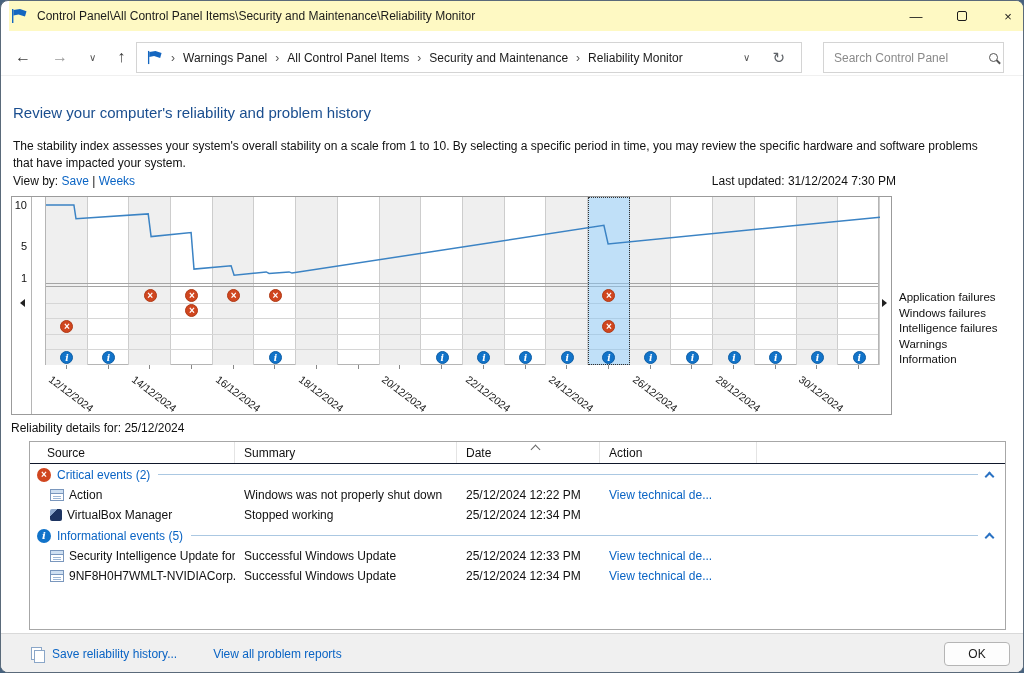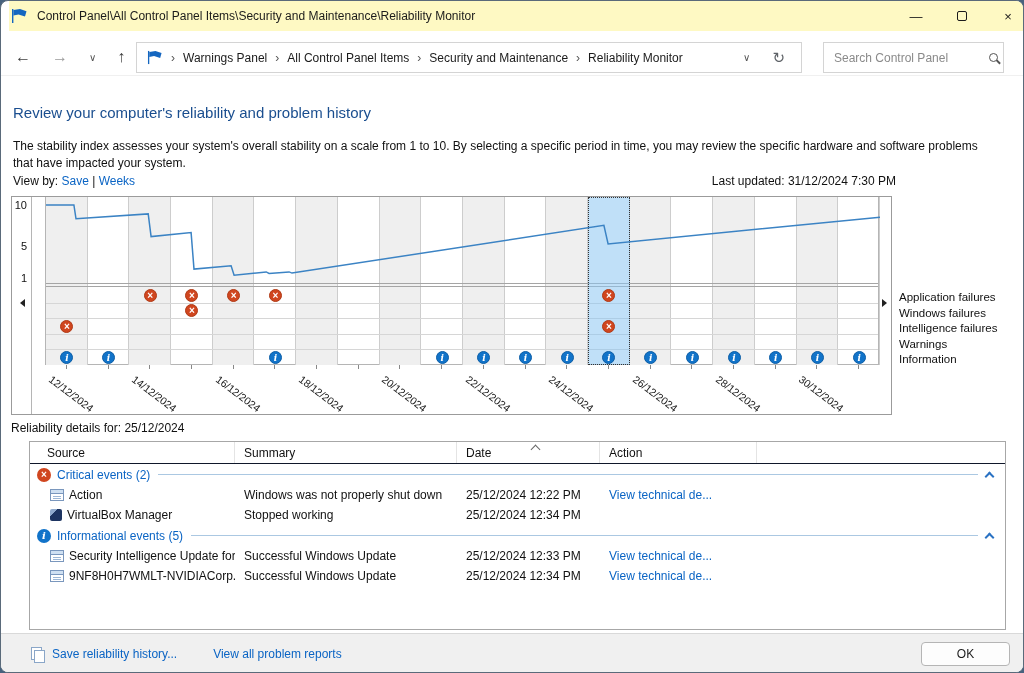--- a/index.html
+++ b/index.html
@@ -87,21 +87,21 @@
   .win-ic::before{content:'';position:absolute;left:0;top:0;right:0;height:3px;background:#cfe0f2;border-bottom:1px solid #7a97bd}
   .win-ic::after{content:'';position:absolute;left:2px;top:6px;width:8px;height:1px;background:#9db7d6;box-shadow:0 2px 0 #9db7d6}
   .vb-ic{width:12px;height:12px;border-radius:2px;background:linear-gradient(135deg,#8fa9cc 0%,#8fa9cc 30%,#1d3461 30%);flex:0 0 auto}
 
   
   .footer{position:absolute;left:0;top:632px;width:100%;height:41px;background:#f0f0f0;border-top:1px solid #d9d9d9;display:flex;align-items:center;padding-left:30px;gap:36px;font-size:12px}
   .save-link{display:flex;align-items:center;gap:8px;cursor:pointer}
   .pages-ic{width:13px;height:14px;position:relative;flex:0 0 auto}
   .pages-ic::before{content:'';position:absolute;left:0;top:0;width:9px;height:11px;border:1px solid #8aa6c8;background:#fff}
   .pages-ic::after{content:'';position:absolute;left:3px;top:3px;width:9px;height:11px;border:1px solid #8aa6c8;background:#fff}
-  .okbtn{position:absolute;right:13px;top:8px;width:89px;height:24px;background:#fdfdfd;border:1px solid #b5b5b5;border-radius:4px;font-size:12px;color:#1b1b1b;display:flex;align-items:center;justify-content:center;cursor:pointer}
+  .okbtn{position:absolute;right:13px;top:8px;width:66px;height:24px;background:#fdfdfd;border:1px solid #b5b5b5;border-radius:4px;font-size:12px;color:#1b1b1b;display:flex;align-items:center;justify-content:center;cursor:pointer}
 </style>
 </head>
 <body>
 
 <div class="window">
 
   <div class="titlebar">
     <svg class="flag" viewBox="0 0 17 16">
       <rect x="1" y="1" width="1.4" height="14" fill="#1466c0"></rect>
       <path d="M2.4 2 L9 1 L15.5 3.2 L14 8.5 L7.5 6.5 L2.4 7.4 Z" fill="#1466c0"></path>

